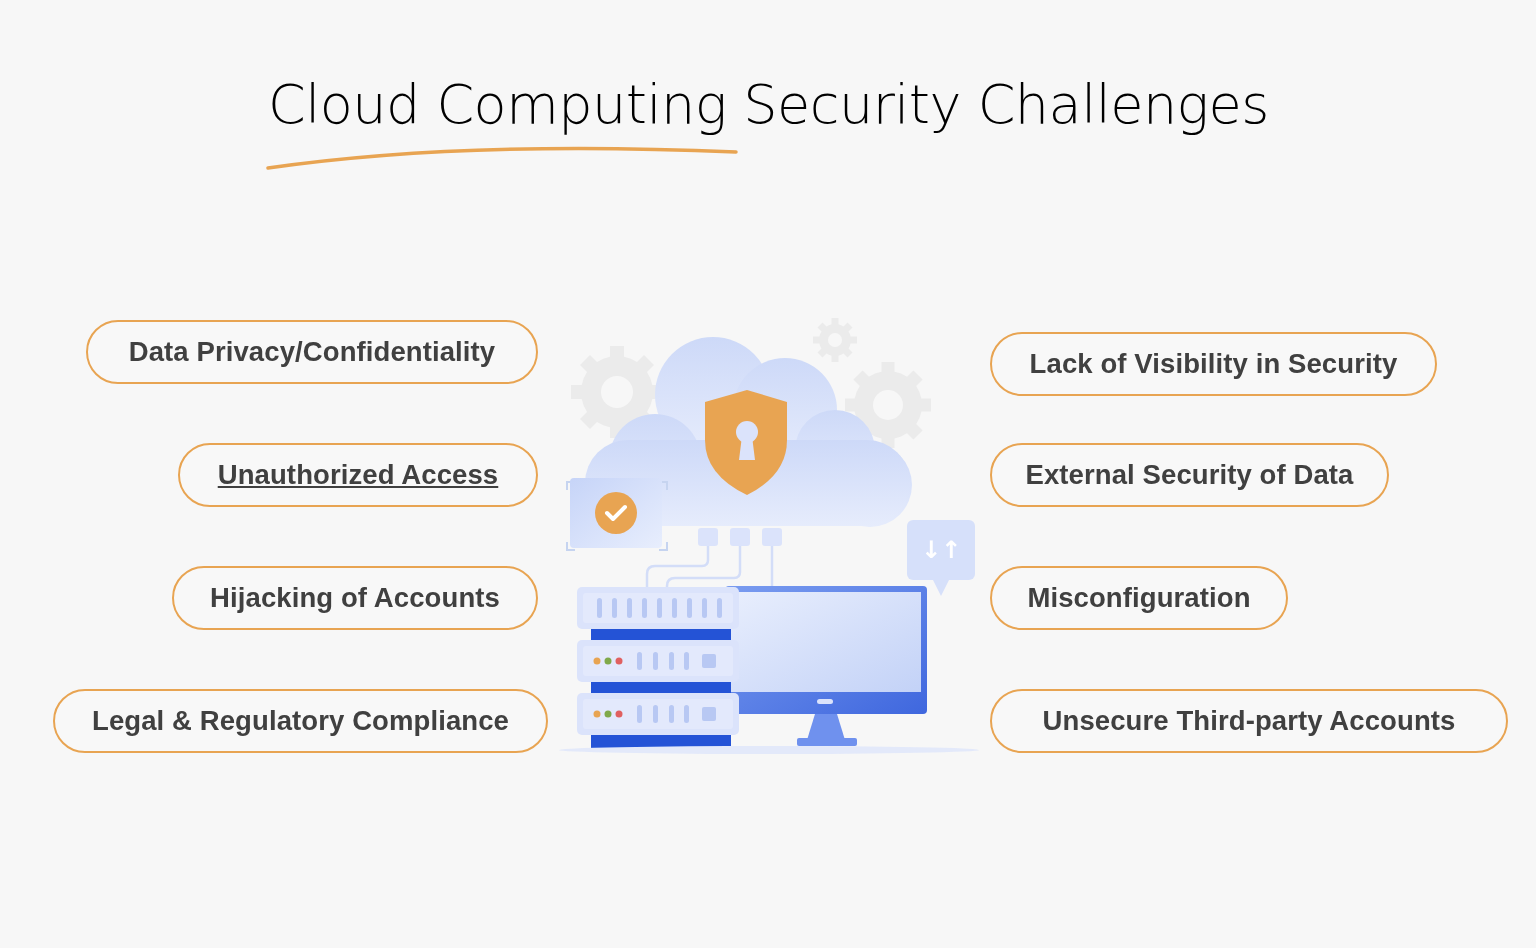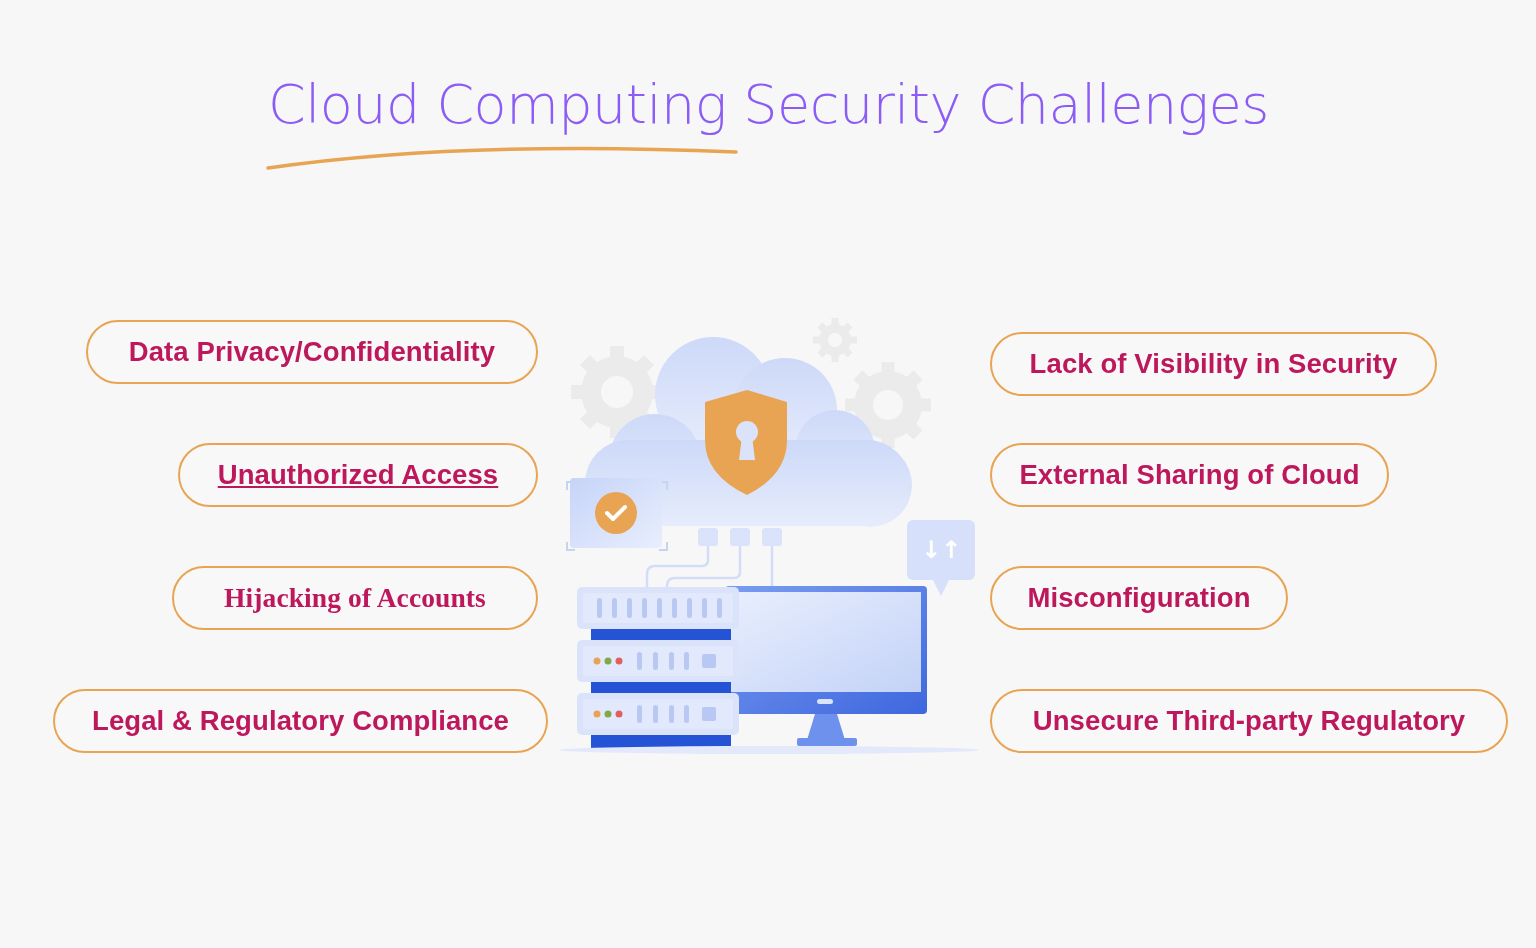--- a/index.html
+++ b/index.html
@@ -3,64 +3,64 @@
 <meta charset="utf-8">
 <style>
   html, body { margin:0; padding:0; }
   body {
     width:1536px; height:948px; background:#f7f7f7; position:relative; overflow:hidden;
     font-family:"Liberation Sans", sans-serif;
   }
   .title {
     position:absolute; left:268px; top:70px; width:1000px;
     font-family:"DejaVu Sans", sans-serif; font-weight:200; font-size:54px; letter-spacing:-0.5px;
-    color:#8b5cf6; white-space:nowrap; line-height:70px;
+    color:#000000; white-space:nowrap; line-height:70px;
   }
   .underline { position:absolute; left:262px; top:140px; }
   .pill {
     position:absolute; height:64px; box-sizing:border-box;
     border:2.5px solid #e8a452; border-radius:34px; background:#f8f8f8;
     display:flex; align-items:center; justify-content:center;
     font-family:"Liberation Sans", sans-serif; font-weight:700; font-size:27.5px;
-    color:#be185d; white-space:nowrap; letter-spacing:0.1px;
+    color:#404040; white-space:nowrap; letter-spacing:0.1px;
   }
   .illus { position:absolute; left:555px; top:310px; }
 </style>
 </head>
 <body>
 
 <div class="title">Cloud Computing Security Challenges</div>
 <svg class="underline" width="490" height="36" viewBox="0 0 490 36">
   <path d="M6 28 Q 200 0 474 12" stroke="#e8a452" stroke-width="3.5" fill="none" stroke-linecap="round"></path>
 </svg>
 
 <div class="pill" style="left:86px; top:320px; width:452px;">
   <span>Data Privacy/Confidentiality</span>
 </div>
 <div class="pill" style="left:178px; top:443px; width:360px;text-decoration:underline;">
   <span>Unauthorized Access</span>
 </div>
-<div class="pill" style="left:172px; top:566px; width:366px;font-family:Liberation Serif, serif;">
+<div class="pill" style="left:172px; top:566px; width:366px;">
   <span>Hijacking of Accounts</span>
 </div>
 <div class="pill" style="left:53px; top:689px; width:495px;">
   <span>Legal &amp; Regulatory Compliance</span>
 </div>
 
 <div class="pill" style="left:990px; top:320px; width:447px;margin-top:12px;">
   <span>Lack of Visibility in Security</span>
 </div>
 <div class="pill" style="left:990px; top:443px; width:399px;">
-  <span>External Sharing of Cloud</span>
+  <span>External Security of Data</span>
 </div>
 <div class="pill" style="left:990px; top:566px; width:298px;justify-content:center;">
   <span>Misconfiguration</span>
 </div>
 <div class="pill" style="left:990px; top:689px; width:518px;">
-  <span>Unsecure Third-party Regulatory</span>
+  <span>Unsecure Third-party Accounts</span>
 </div>
 
 <svg class="illus" width="430" height="450" viewBox="0 0 430 450">
   <defs>
     <linearGradient id="cloudG" x1="0" y1="0" x2="0" y2="1">
       <stop offset="0" stop-color="#cdd9f8"></stop>
       <stop offset="1" stop-color="#e6ecfc"></stop>
     </linearGradient>
     <linearGradient id="screenG" x1="0" y1="0" x2="1" y2="1">
       <stop offset="0" stop-color="#e8eefd"></stop>

